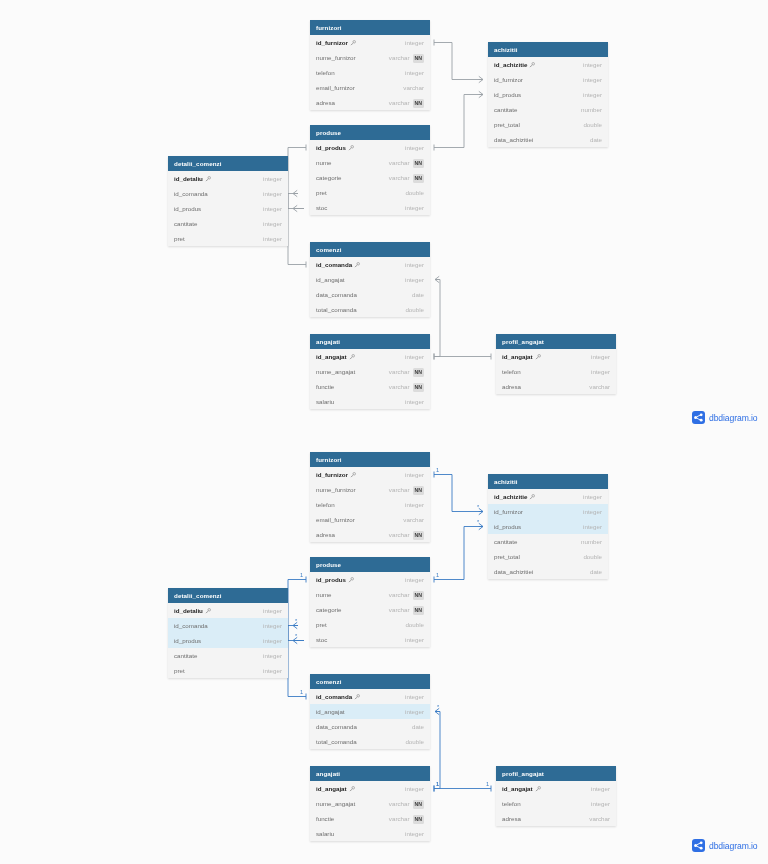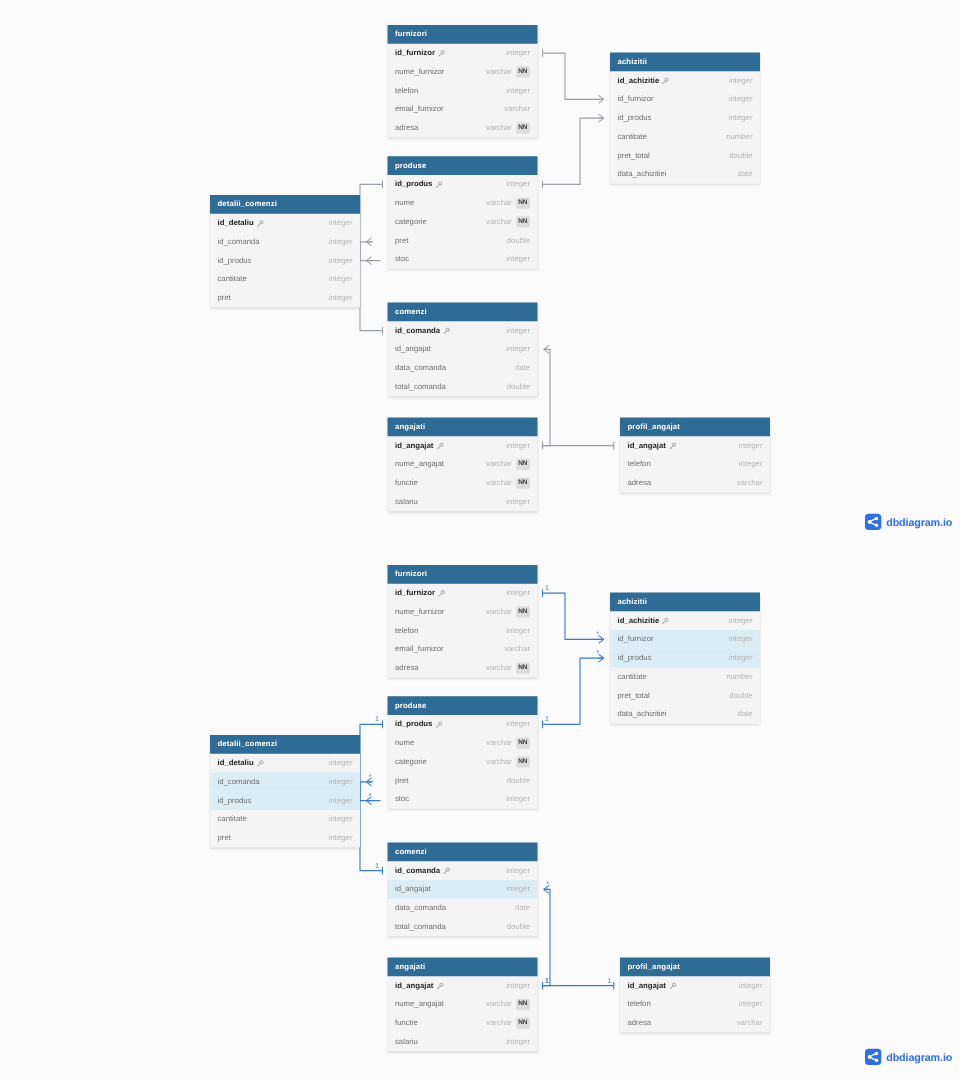--- a/index.html
+++ b/index.html
@@ -32,21 +32,21 @@
            font-size:5.2px;font-weight:bold;line-height:7px;padding:1px 2px;
            border-radius:1.5px;vertical-align:middle;}
   .keyicon{display:inline-block;width:6px;height:6px;position:relative;opacity:.72;}
   .keyicon svg{position:absolute;left:0;top:0;}
 
   
   .wm{position:absolute;display:flex;align-items:center;gap:4px;}
   .wm-icon{width:13px;height:13px;border-radius:3px;background:#2f6fe4;
            position:relative;flex:0 0 auto;}
   .wm-icon svg{position:absolute;left:2px;top:2px;}
-  .wm-text{font-size:8.6px;font-weight:bold;color:#2f6fe4;letter-spacing:-.1px;}
+  .wm-text{font-size:8.6px;font-weight:normal;color:#2f6fe4;letter-spacing:-.1px;}
 </style>
 </head>
 <body>
 
 <div class="canvas">
 
   <div class="diagram" id="diagram-1">
     <svg class="edge-layer" id="edges-1" viewBox="0 0 768 432">
         <path d="M434 42.5 L452 42.5 L452 79.5 L483 79.5" fill="none" stroke="#9aa0a6" stroke-width="0.9" stroke-linejoin="round"></path>
         <line x1="434" y1="39.5" x2="434" y2="45.5" stroke="#9aa0a6" stroke-width="0.9"></line>

